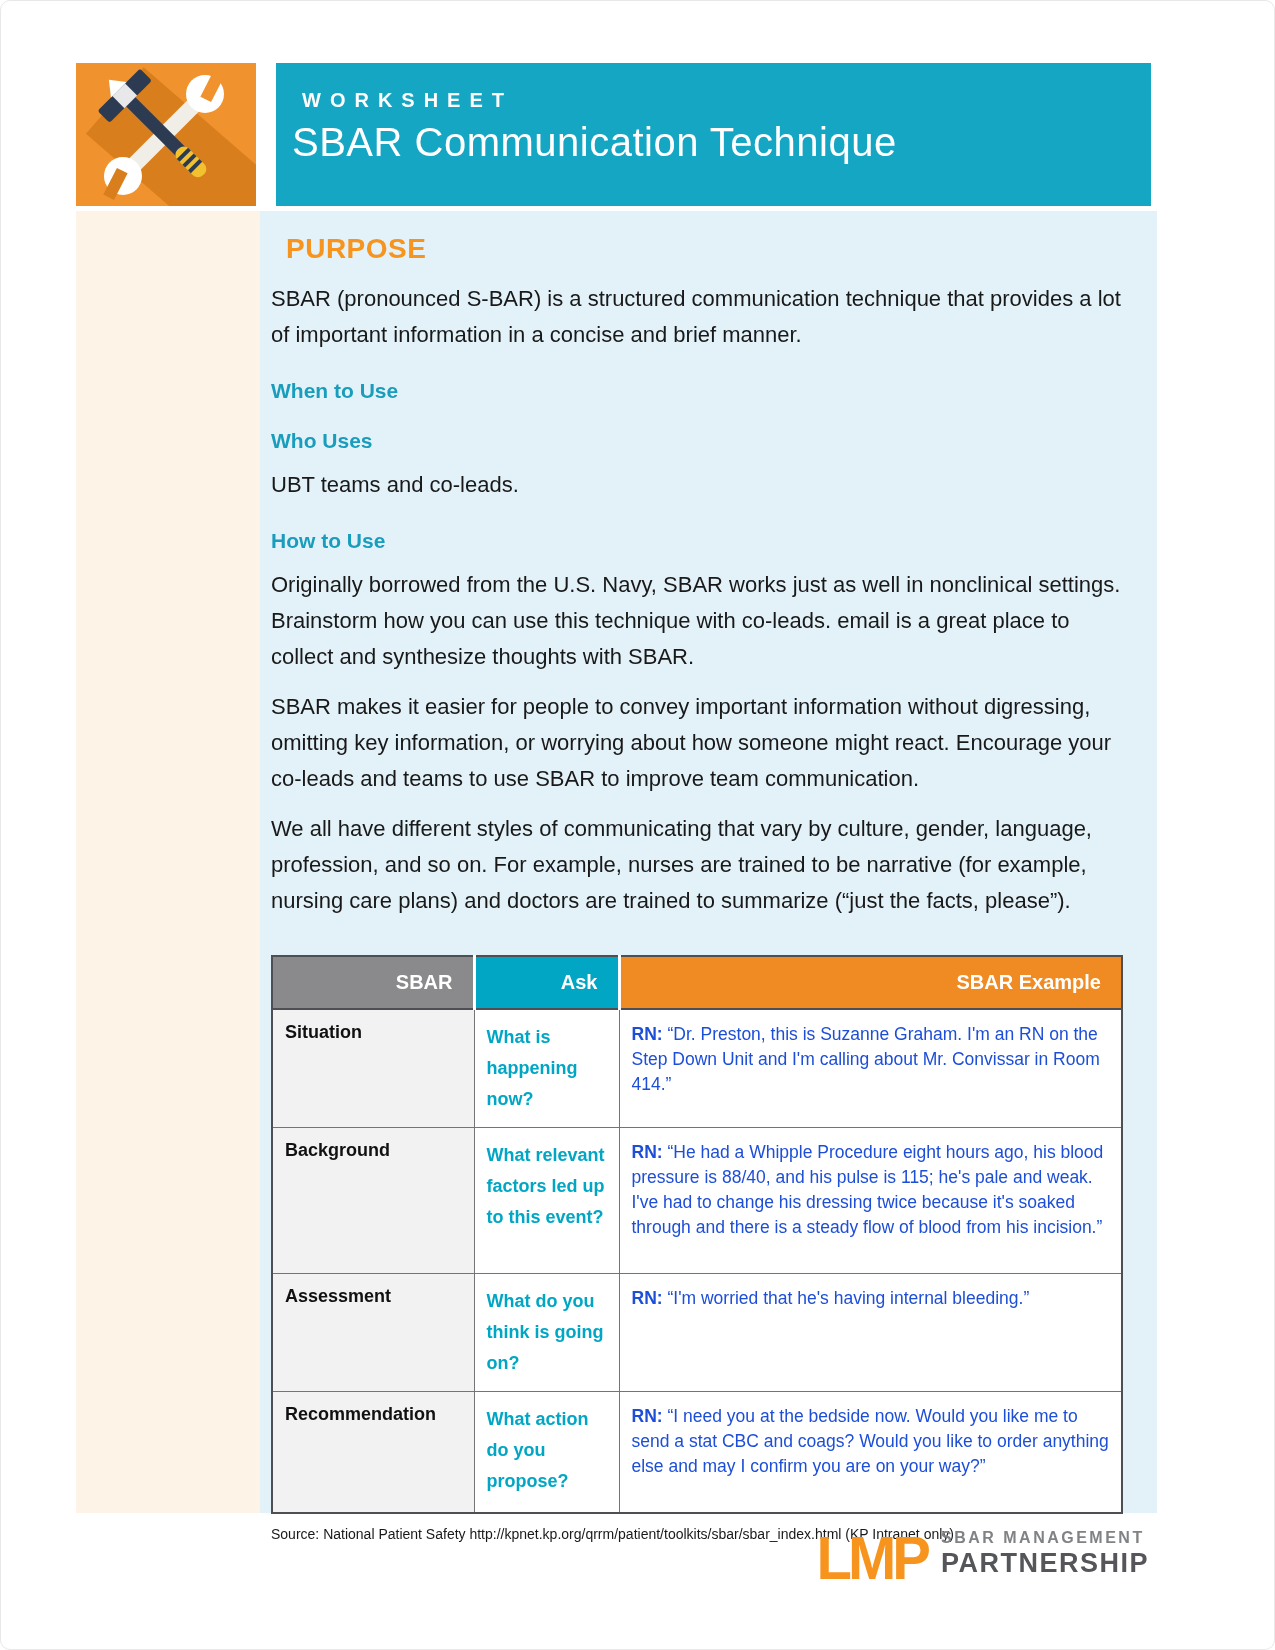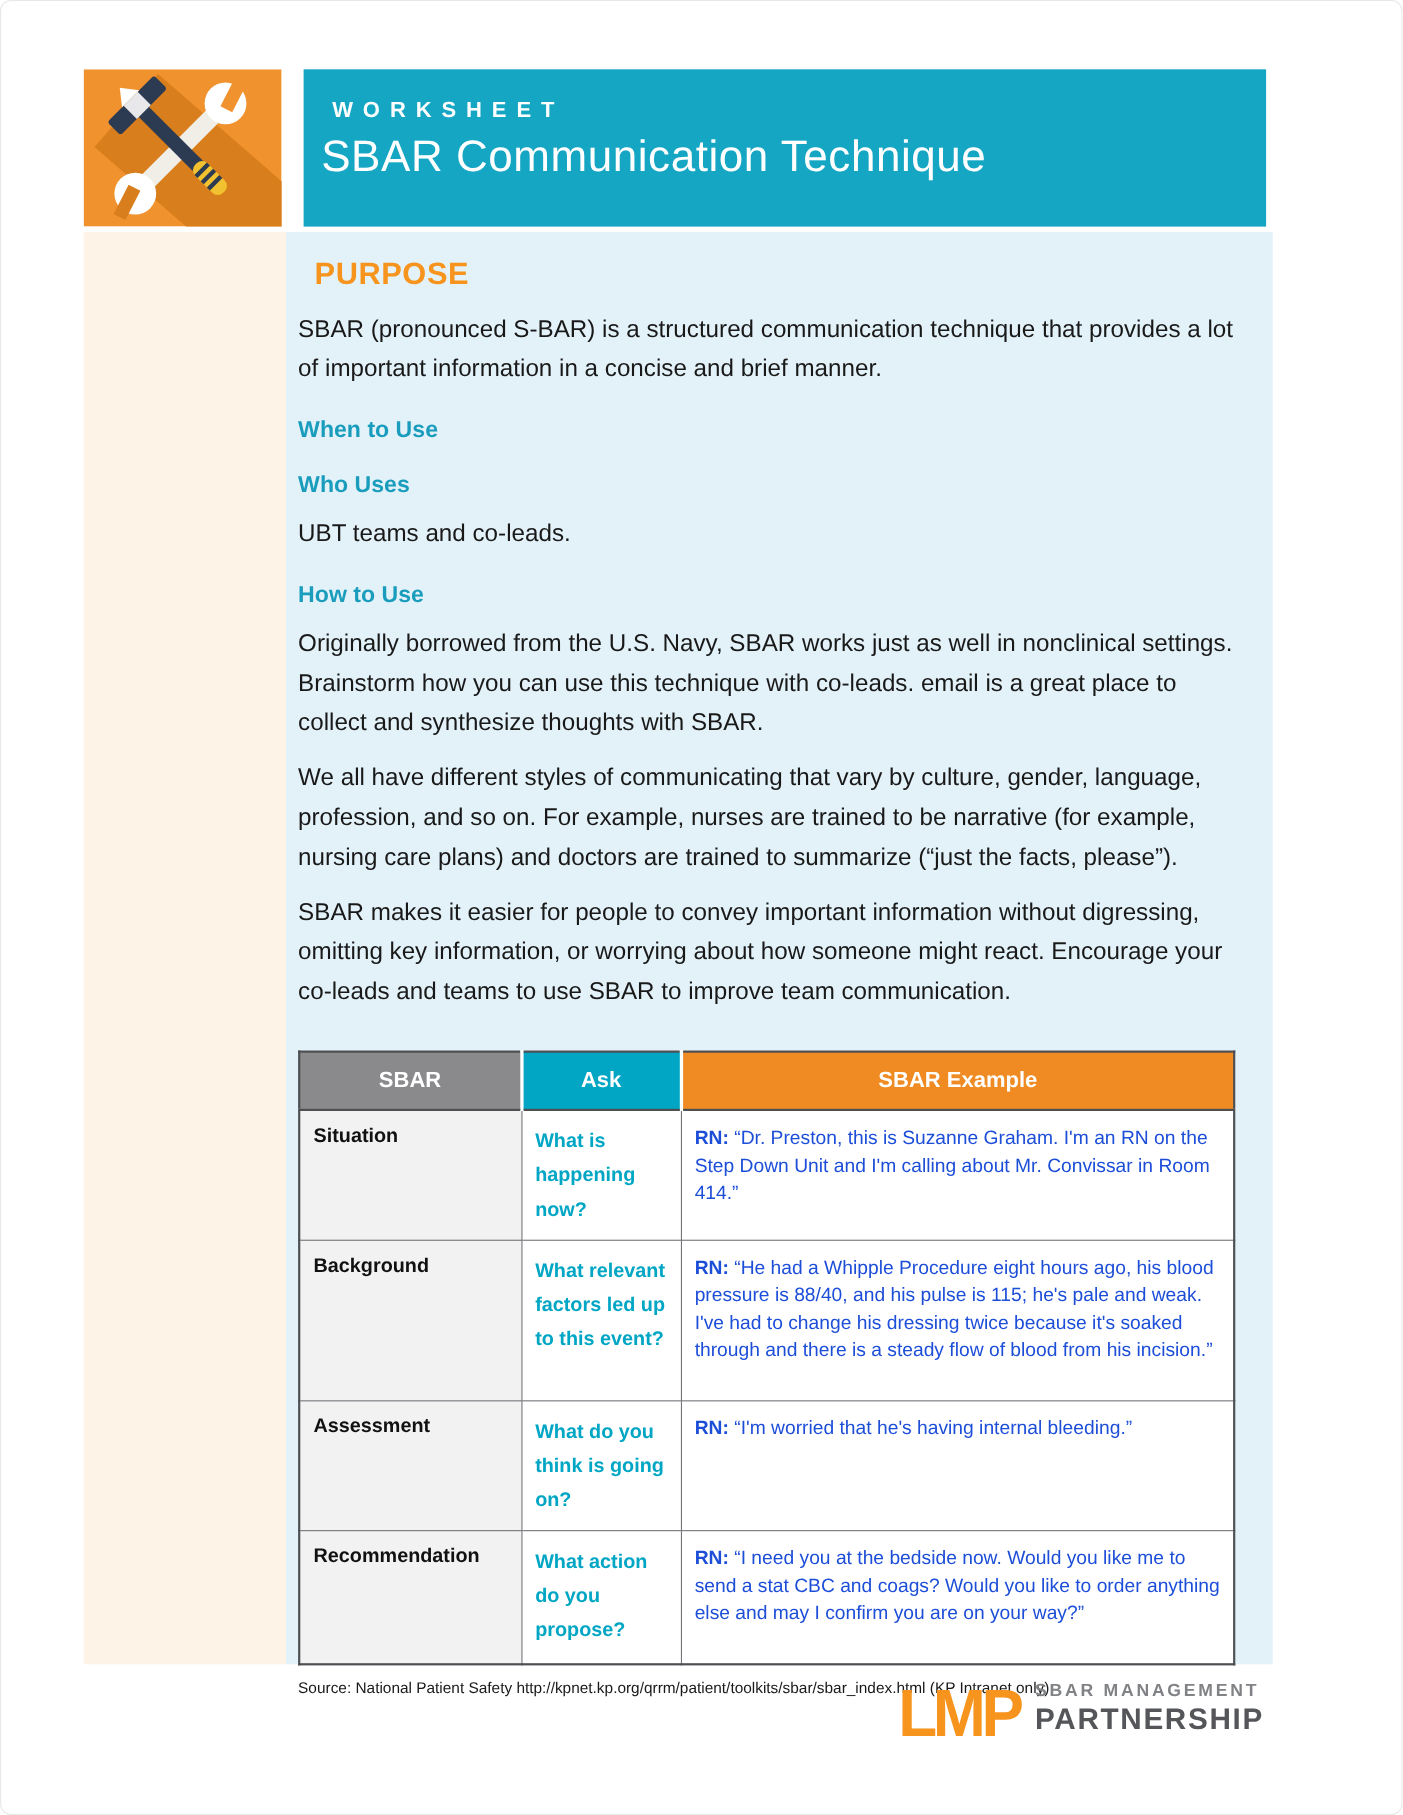--- a/index.html
+++ b/index.html
@@ -92,26 +92,26 @@
     table-layout: fixed;
     width: 850px;
     background: #ffffff;
     border: 2px solid #4e4f53;
   }
   col.c1 { width: 202px; }
   col.c2 { width: 145px; }
   col.c3 { width: 503px; }
   table.sbar th {
     height: 53px;
-    text-align: center;
+    text-align: right;
     vertical-align: middle;
     font-size: 20px;
     font-weight: bold;
     color: #ffffff;
-    padding: 0 4px;
+    padding: 0 20px;
     border-right: 3px solid #ffffff;
     border-bottom: 2px solid #4e4f53;
   }
   table.sbar th:last-child { border-right: none; }
   th.hd-sbar { background: #8a8a8d; }
   th.hd-ask { background: #00a6c4; }
   th.hd-example { background: #ef8b22; }
   table.sbar td {
     border: 1px solid #737478;
     vertical-align: top;
@@ -225,22 +225,22 @@
       <div class="h-purpose">PURPOSE</div>
       <p class="body">SBAR (pronounced S-BAR) is a structured communication technique that provides a lot of important information in a concise and brief manner.</p>
 
       <div class="h-teal">When to Use</div>
 
       <div class="h-teal">Who Uses</div>
       <p class="body">UBT teams and co-leads.</p>
 
       <div class="h-teal">How to Use</div>
       <p class="body">Originally borrowed from the U.S. Navy, SBAR works just as well in nonclinical settings. Brainstorm how you can use this technique with co-leads. email is a great place to collect and synthesize thoughts with SBAR.</p>
+      <p class="body">SBAR makes it easier for people to convey important information without digressing, omitting key information, or worrying about how someone might react. Encourage your co-leads and teams to use SBAR to improve team communication.</p>
       <p class="body">We all have different styles of communicating that vary by culture, gender, language, profession, and so on. For example, nurses are trained to be narrative (for example, nursing care plans) and doctors are trained to summarize (“just the facts, please”).</p>
-      <p class="body">SBAR makes it easier for people to convey important information without digressing, omitting key information, or worrying about how someone might react. Encourage your co-leads and teams to use SBAR to improve team communication.</p>
 
       <table class="sbar">
         <colgroup>
             <col class="c1">
             <col class="c2">
             <col class="c3">
           </colgroup>
         <thead>
           <tr>
             <th class="hd-sbar">SBAR</th>

